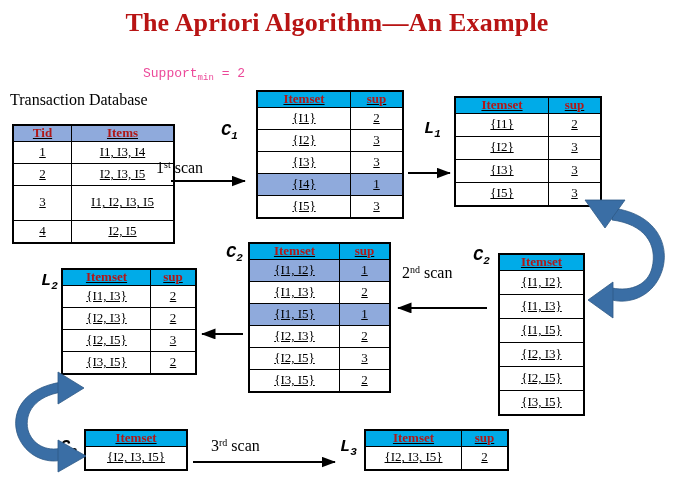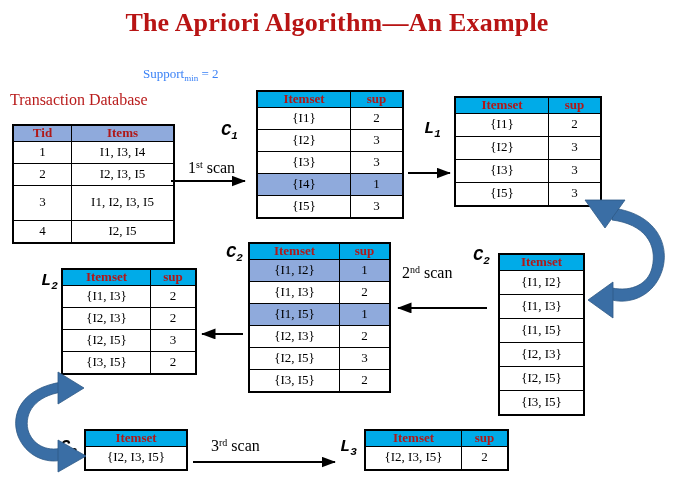--- a/index.html
+++ b/index.html
@@ -29,38 +29,38 @@
     color: #b81414;
     letter-spacing: 0.2px;
     white-space: nowrap;
   }
 
   
   .support-label {
     position: absolute;
     left: 143px;
     top: 66px;
-    font-family: Liberation Serif, serif;
+    font-family: Liberation Mono, monospace;
     font-size: 13px;
-    color: #3b82f6;
+    color: #ec4899;
     white-space: nowrap;
   }
   .support-label sub {
     font-size: 9px;
     vertical-align: baseline;
     position: relative;
     top: 3px;
   }
   .db-caption {
     position: absolute;
     left: 10px;
     top: 91px;
     font-family: "Liberation Serif", serif;
     font-size: 16px;
-    color: #b91c1c;
+    color: #000000;
     white-space: nowrap;
   }
 
   
   .setlabel {
     position: absolute;
     font-family: Liberation Mono, monospace;
     font-style: italic;
     font-weight: 700;
     font-size: 17px;
@@ -88,20 +88,21 @@
     position: relative;
     top: -5px;
   }
 
   
   table.apriori {
     position: absolute;
     border-collapse: collapse;
     background: #d946ef;
     table-layout: fixed;
+    text-decoration: underline;
   }
   table.apriori th,
   table.apriori td {
     border: 1px solid #000000;
     text-align: center;
     font-family: "Liberation Serif", serif;
     font-size: 13px;
     color: #000000;
     padding: 0;
     line-height: 1.15;
@@ -169,21 +170,21 @@
       </tr>
       <tr>
         <td style="height:21px">4</td>
         <td>I2, I5</td>
       </tr>
     </tbody>
   </table>
 
   <div class="setlabel" style="left:221px; top:121px;"><span>C</span><sub>1</sub></div>
 
-  <div class="scan-label" style="left:188px; top:159px;"><span>1</span><sup>st</sup> <span>scan</span></div>
+  <div class="scan-label" style="left:156px; top:159px;"><span>1</span><sup>st</sup> <span>scan</span></div>
 
   <table class="apriori cyan" style="left:257px; top:91px; width:145px;">
     <colgroup>
         <col style="width:93px">
         <col style="width:52px">
       </colgroup>
     <thead>
       <tr>
         <th>Itemset</th>
         <th>sup</th>

